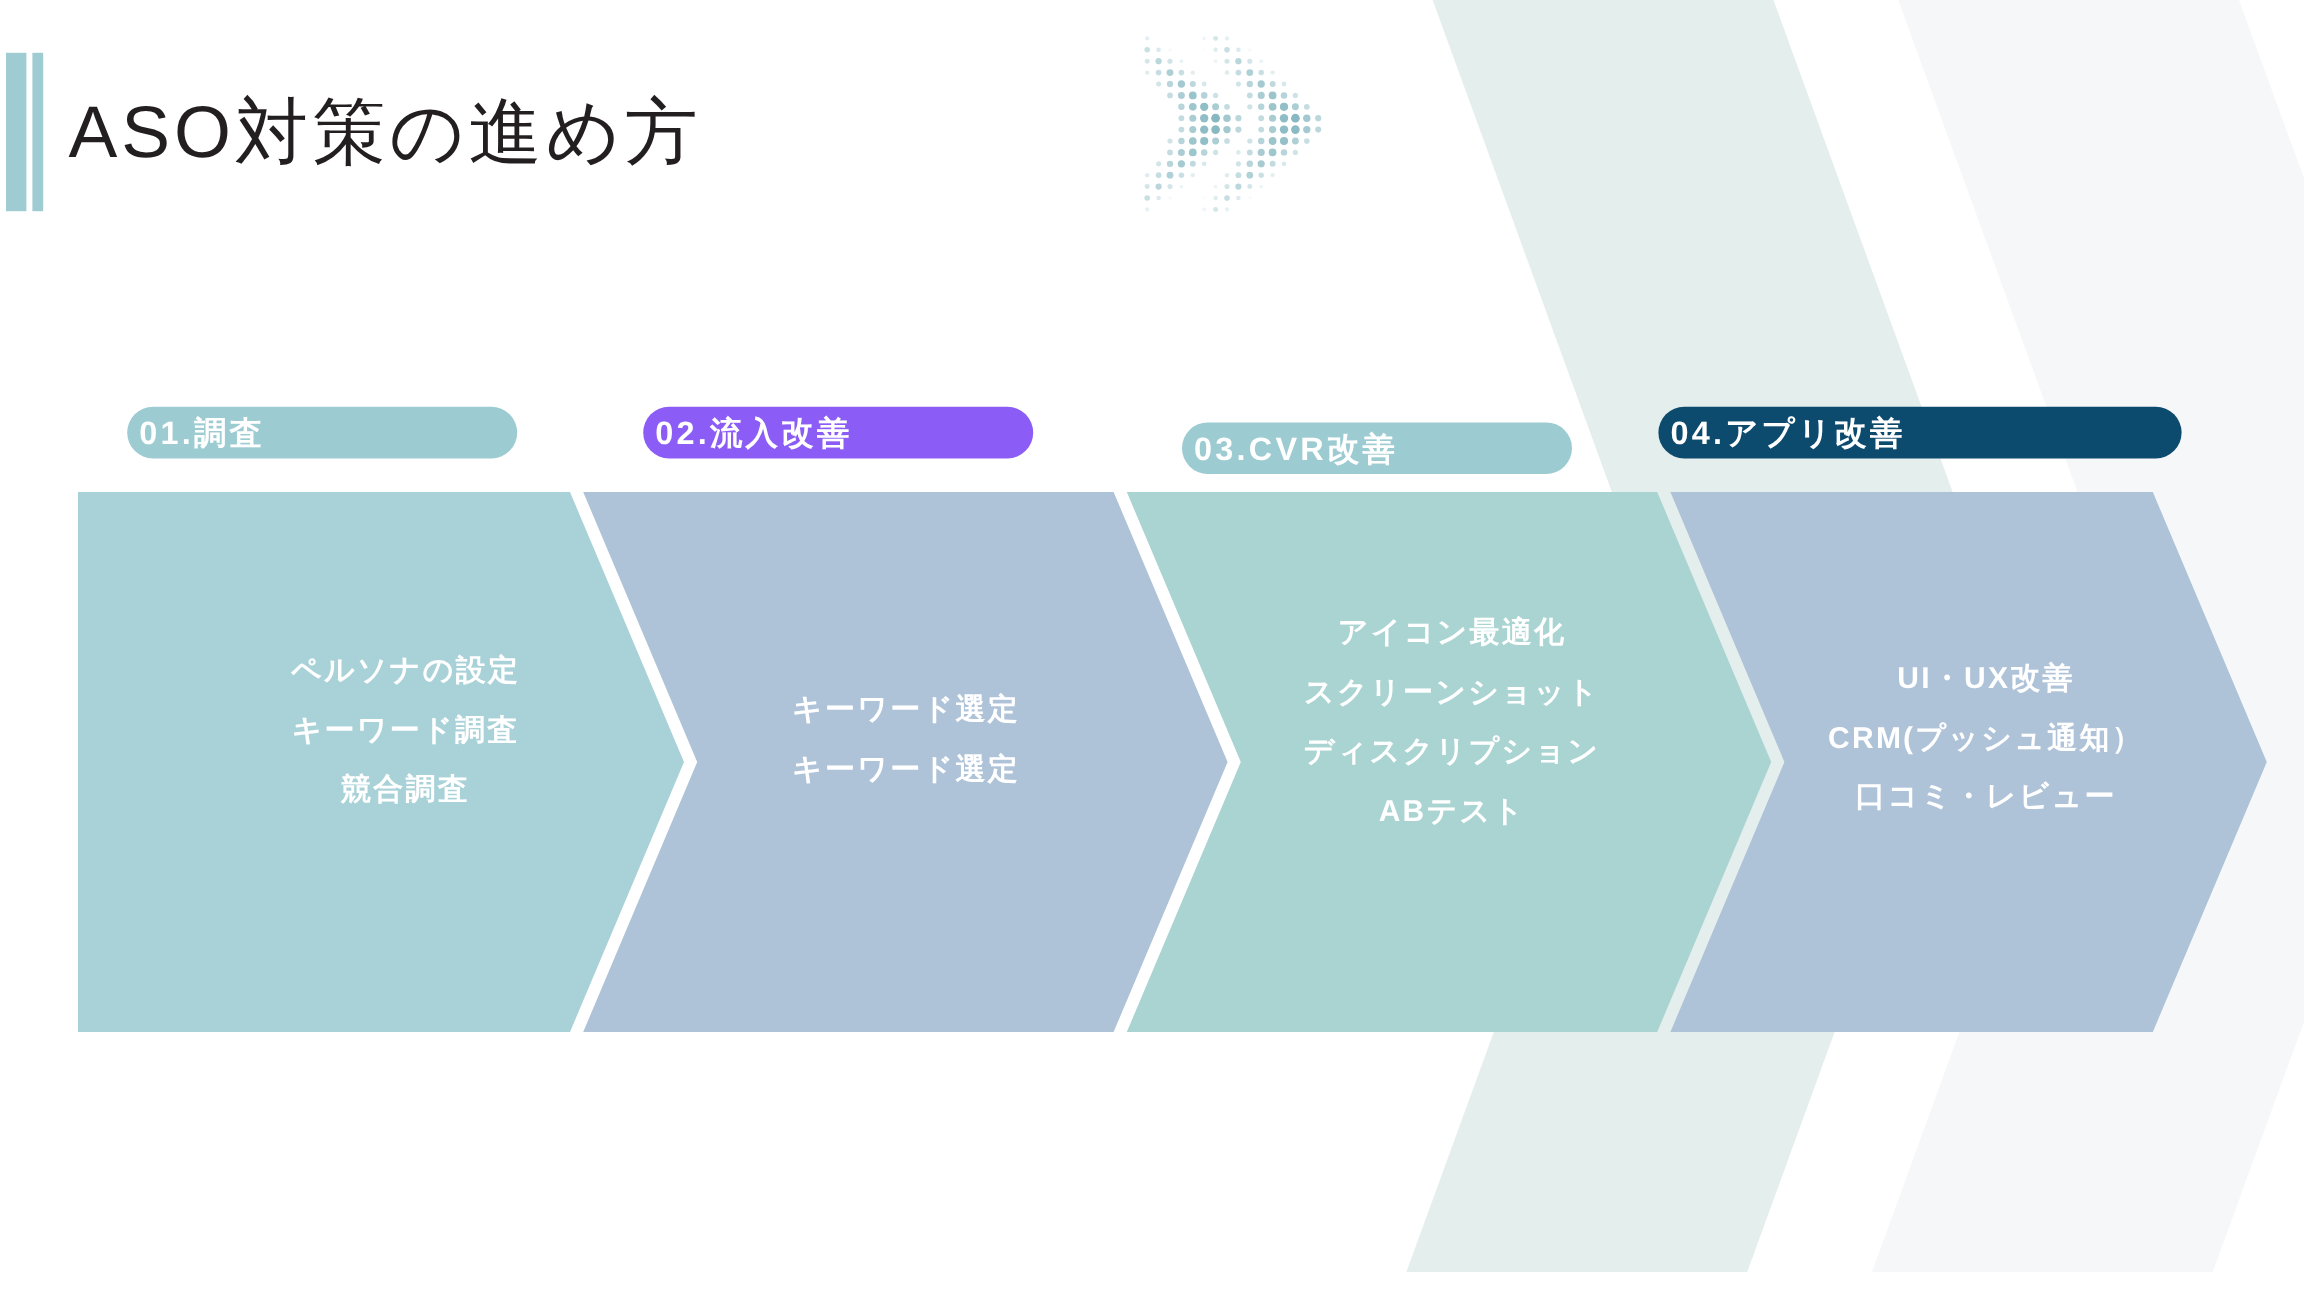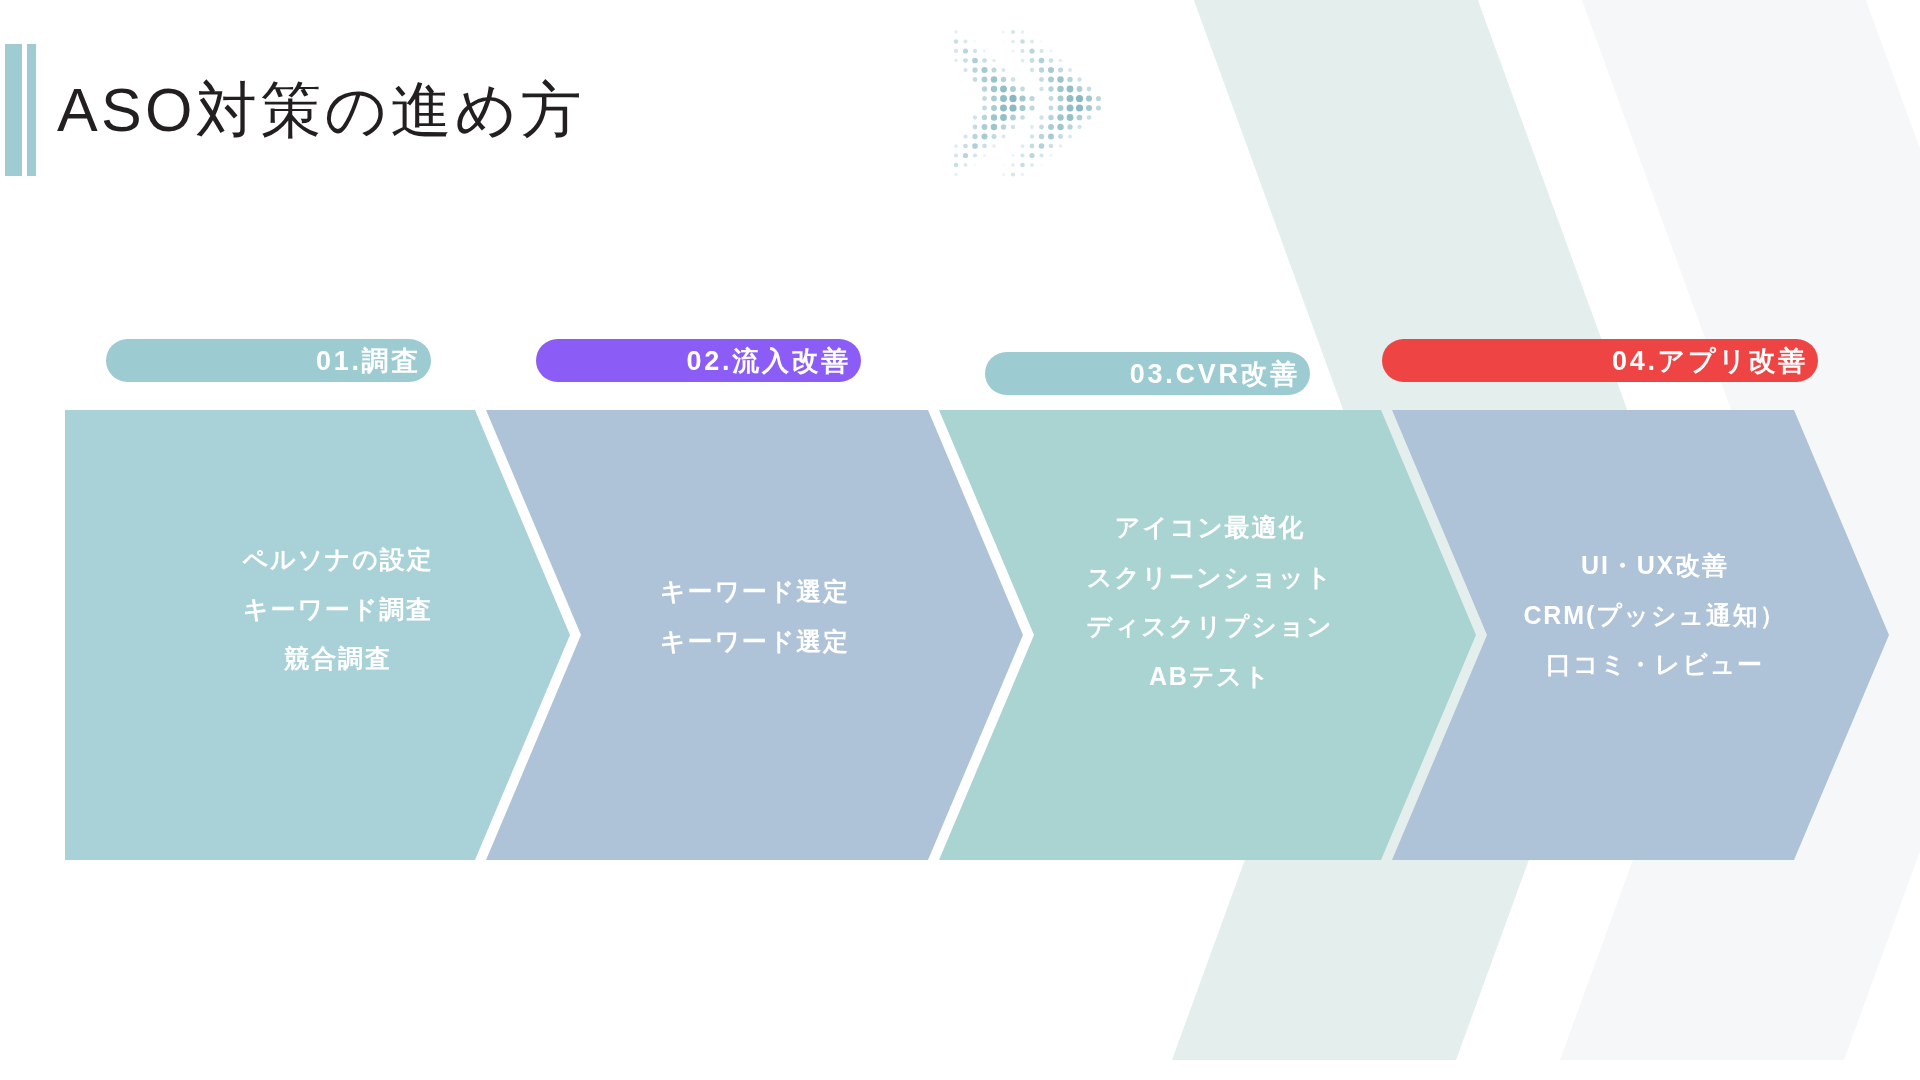--- a/index.html
+++ b/index.html
@@ -79,21 +79,21 @@
   }
 
   
   .pill {
     position: absolute;
     z-index: 6;
     height: 43px;
     border-radius: 22px;
     display: flex;
     align-items: center;
-    justify-content: flex-end;
+    justify-content: flex-start;
     color: #ffffff;
     font-size: 27px;
     font-weight: 700;
     letter-spacing: 0.10em;
     white-space: nowrap;
     box-sizing: border-box;
     padding: 0 10px;
   }
 
   
@@ -290,21 +290,21 @@
 
   <div class="pill" style="left: 106px; top: 339px; width: 325px; background: rgb(156, 203, 209);">
     <span>01.調査</span>
   </div>
   <div class="pill" style="left: 536px; top: 339px; width: 325px; background: #8b5cf6;">
     <span>02.流入改善</span>
   </div>
   <div class="pill" style="left: 985px; top: 352px; width: 325px; background: rgb(156, 203, 209);">
     <span>03.CVR改善</span>
   </div>
-  <div class="pill" style="left: 1382px; top: 339px; width: 436px; background: #ef4444;">
+  <div class="pill" style="left: 1382px; top: 339px; width: 436px; background: #0c4a6e;">
     <span>04.アプリ改善</span>
   </div>
 
   <div id="flow">
     <svg width="1920" height="450" viewBox="0 0 1920 450" aria-hidden="true">
 
       <polygon points="65,0 475,0 570,225 475,450 65,450" fill="#a9d2d8"></polygon>
 
       <polygon points="486,0 928,0 1023,225 928,450 486,450 581,225" fill="#aec2d8"></polygon>
 

